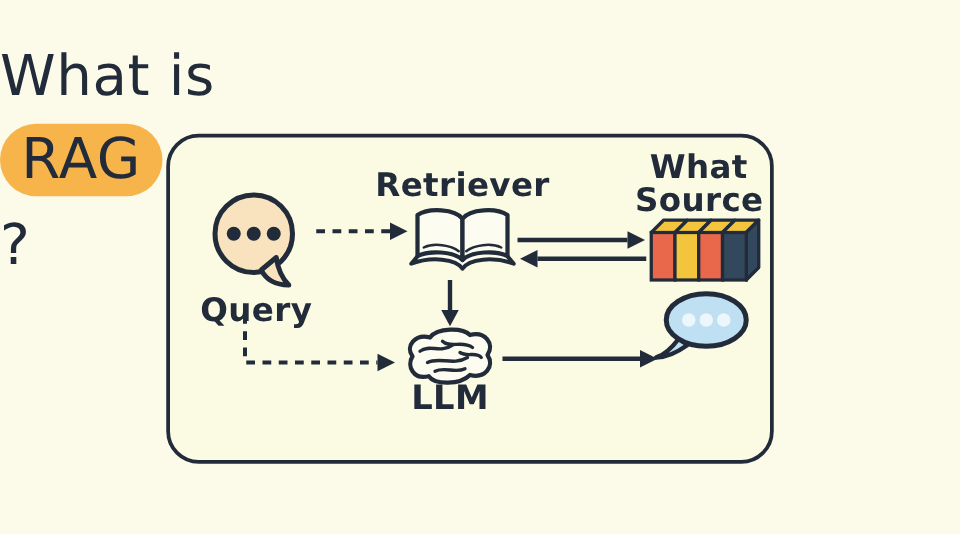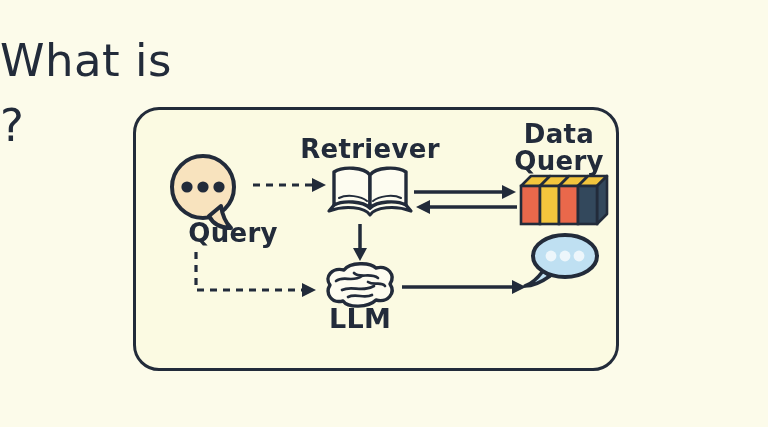--- a/index.html
+++ b/index.html
@@ -40,20 +40,21 @@
   .arrow-overlay{position:absolute;left:0;top:0;z-index:3;pointer-events:none;}
   .node{z-index:4;}
 </style>
 </head>
 <body>
 
 <div class="stage">
 
   <div class="title-row">
     <span>What is</span>
+    <span class="title-pill">RAG</span>
     <span>?</span>
   </div>
 
   <div class="panel"></div>
 
   <svg class="arrow-overlay" width="768" height="427" viewBox="0 0 768 427">
 
     <g>
       <path d="M253 185 H312" fill="none" class="ink-stroke" stroke-width="3.2" stroke-dasharray="7 6"></path>
       <polygon points="312,178 312,192 326,185" class="ink-fill"></polygon>
@@ -85,32 +86,32 @@
     </g>
   </svg>
 
   <svg class="abs node" style="left:162px;top:150px;" width="84" height="84" viewBox="0 0 84 84">
     <circle cx="41" cy="37" r="31" fill="var(--query-bubble)" class="ink-stroke" stroke-width="4"></circle>
     <path d="M47 66 C51 74 59 78 69 78 C62 71 60 63 59 56 Z" fill="var(--query-bubble)" class="ink-stroke" stroke-width="4" stroke-linejoin="round"></path>
     <circle cx="25" cy="37" r="5.6" class="ink-fill"></circle>
     <circle cx="41" cy="37" r="5.6" class="ink-fill"></circle>
     <circle cx="57" cy="37" r="5.6" class="ink-fill"></circle>
   </svg>
-  <div class="node-label" style="left:155px;top:220px;width:100px;margin-left:28px;">Query</div>
+  <div class="node-label" style="left:155px;top:236px;width:100px;">Query</div>
 
   <div class="node-label" style="left:299px;top:136px;width:142px;">Retriever</div>
   <svg class="abs node" style="left:325px;top:163px;" width="90" height="58" viewBox="0 0 90 58">
     <path d="M9 42 L4 48 C20 42 40 44 45 52 C50 44 70 42 86 48 L81 42" fill="var(--page-fill)" class="ink-stroke" stroke-width="3.2" stroke-linejoin="round"></path>
     <path d="M45 12 C39 4 18 3 9 9 L9 42 C18 37 38 38 45 45 Z" fill="var(--page-fill)" class="ink-stroke" stroke-width="3.4" stroke-linejoin="round"></path>
     <path d="M45 12 C51 4 72 3 81 9 L81 42 C72 37 52 38 45 45 Z" fill="var(--page-fill)" class="ink-stroke" stroke-width="3.4" stroke-linejoin="round"></path>
     <path d="M14 35 C22 31 36 33 42 38" fill="none" class="ink-stroke" stroke-width="2" stroke-linecap="round"></path>
     <path d="M48 38 C54 33 68 31 76 35" fill="none" class="ink-stroke" stroke-width="2" stroke-linecap="round"></path>
   </svg>
 
-  <div class="node-label" style="left:508px;top:121px;width:102px;">Data Query</div>
+  <div class="node-label" style="left:508px;top:121px;width:102px;">What Source</div>
   <svg class="abs node" style="left:517px;top:174px;" width="92" height="52" viewBox="0 0 92 52">
     <polygon points="4,12 14,2 33,2 23,12" fill="var(--data-book-yellow)" class="ink-stroke" stroke-width="2.6" stroke-linejoin="round"></polygon>
     <polygon points="23,12 33,2 52,2 42,12" fill="var(--data-book-yellow)" class="ink-stroke" stroke-width="2.6" stroke-linejoin="round"></polygon>
     <polygon points="42,12 52,2 71,2 61,12" fill="var(--data-book-yellow)" class="ink-stroke" stroke-width="2.6" stroke-linejoin="round"></polygon>
     <polygon points="61,12 71,2 90,2 80,12" fill="var(--data-book-yellow)" class="ink-stroke" stroke-width="2.6" stroke-linejoin="round"></polygon>
     <polygon points="80,12 90,2 90,40 80,50" fill="var(--data-book-dark)" class="ink-stroke" stroke-width="2.6" stroke-linejoin="round"></polygon>
     <rect x="4" y="12" width="19" height="38" fill="var(--data-book-red)" class="ink-stroke" stroke-width="2.6"></rect>
     <rect x="23" y="12" width="19" height="38" fill="var(--data-book-yellow)" class="ink-stroke" stroke-width="2.6"></rect>
     <rect x="42" y="12" width="19" height="38" fill="var(--data-book-red)" class="ink-stroke" stroke-width="2.6"></rect>
     <rect x="61" y="12" width="19" height="38" fill="var(--data-book-dark)" class="ink-stroke" stroke-width="2.6"></rect>

